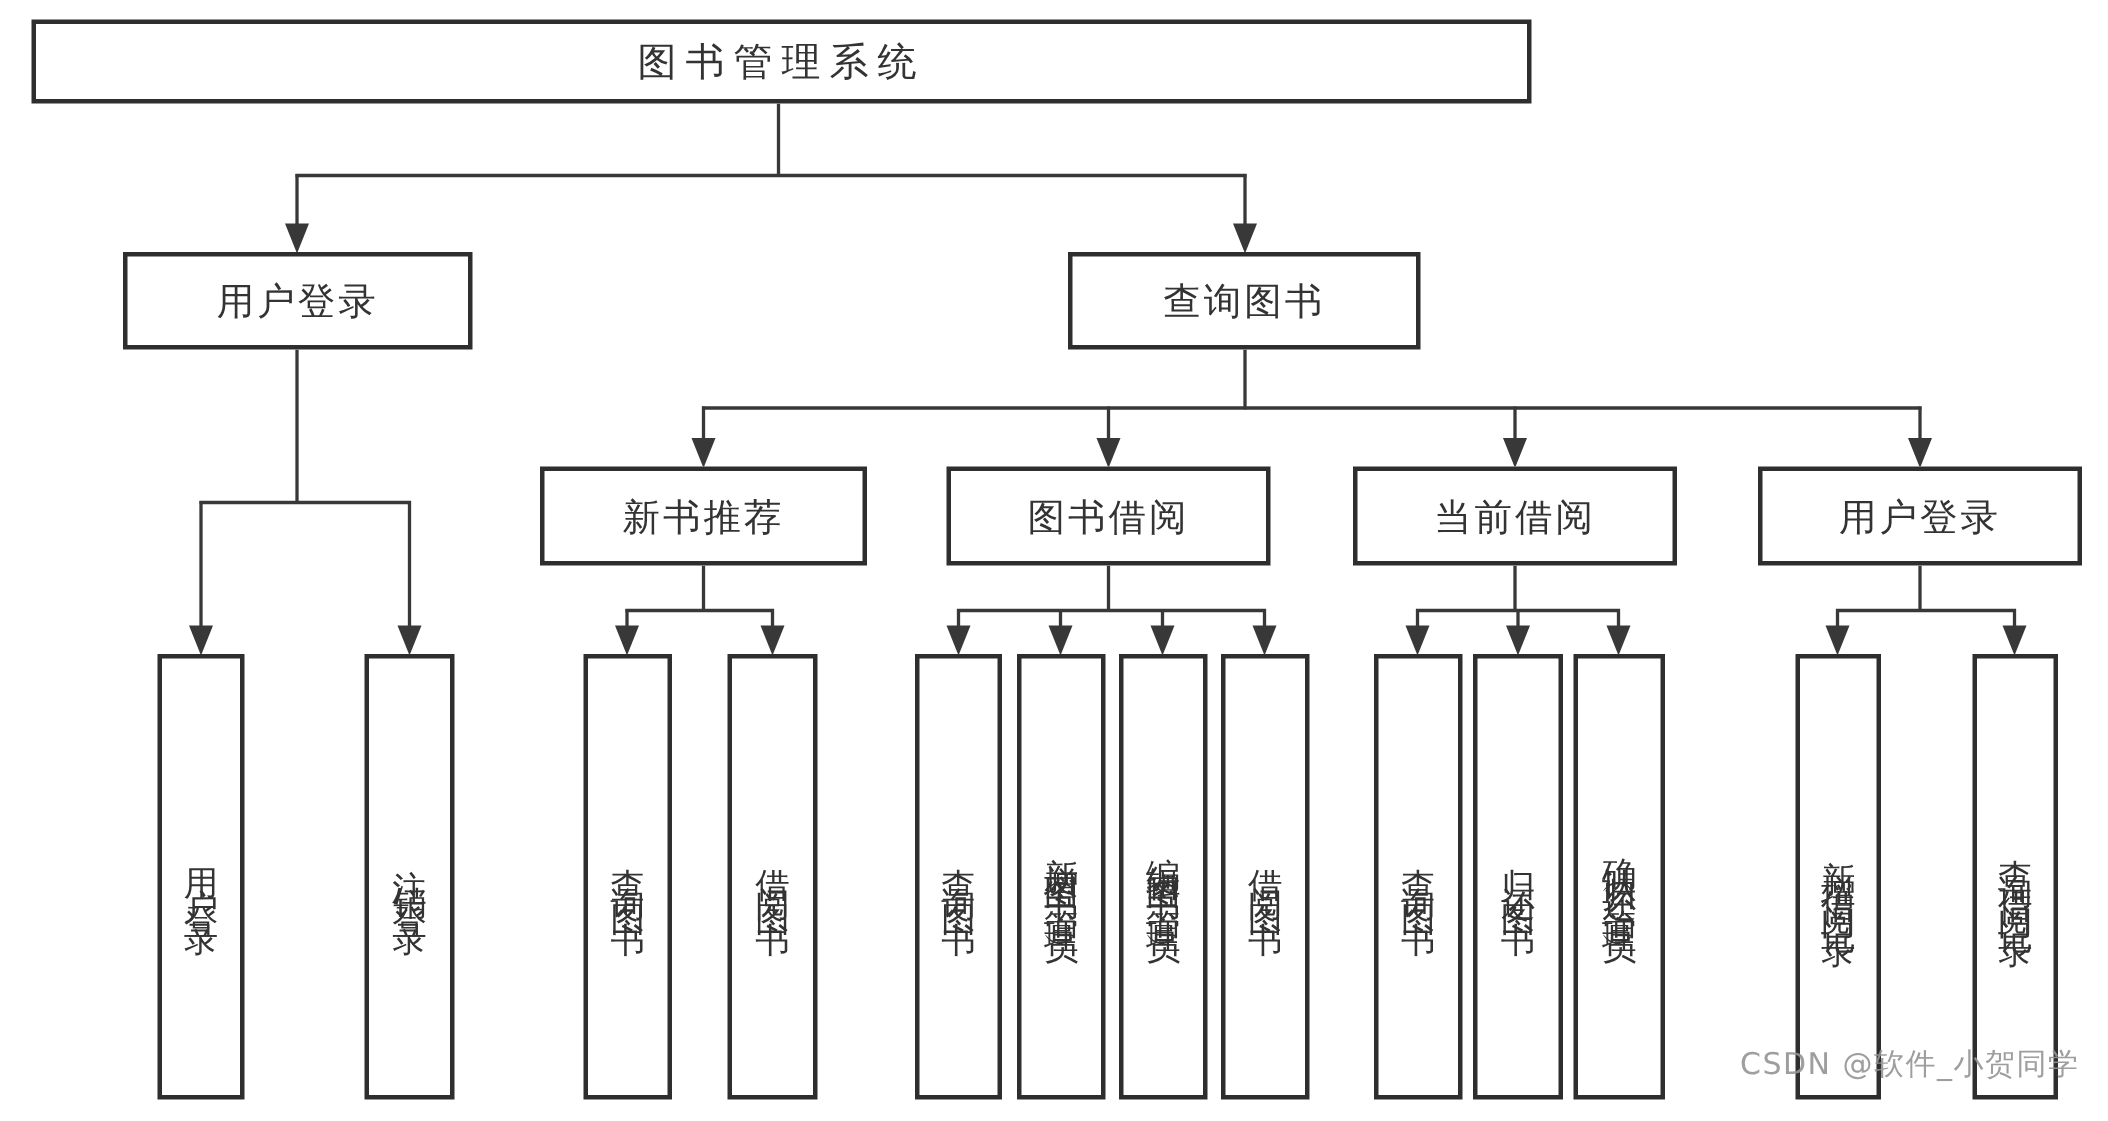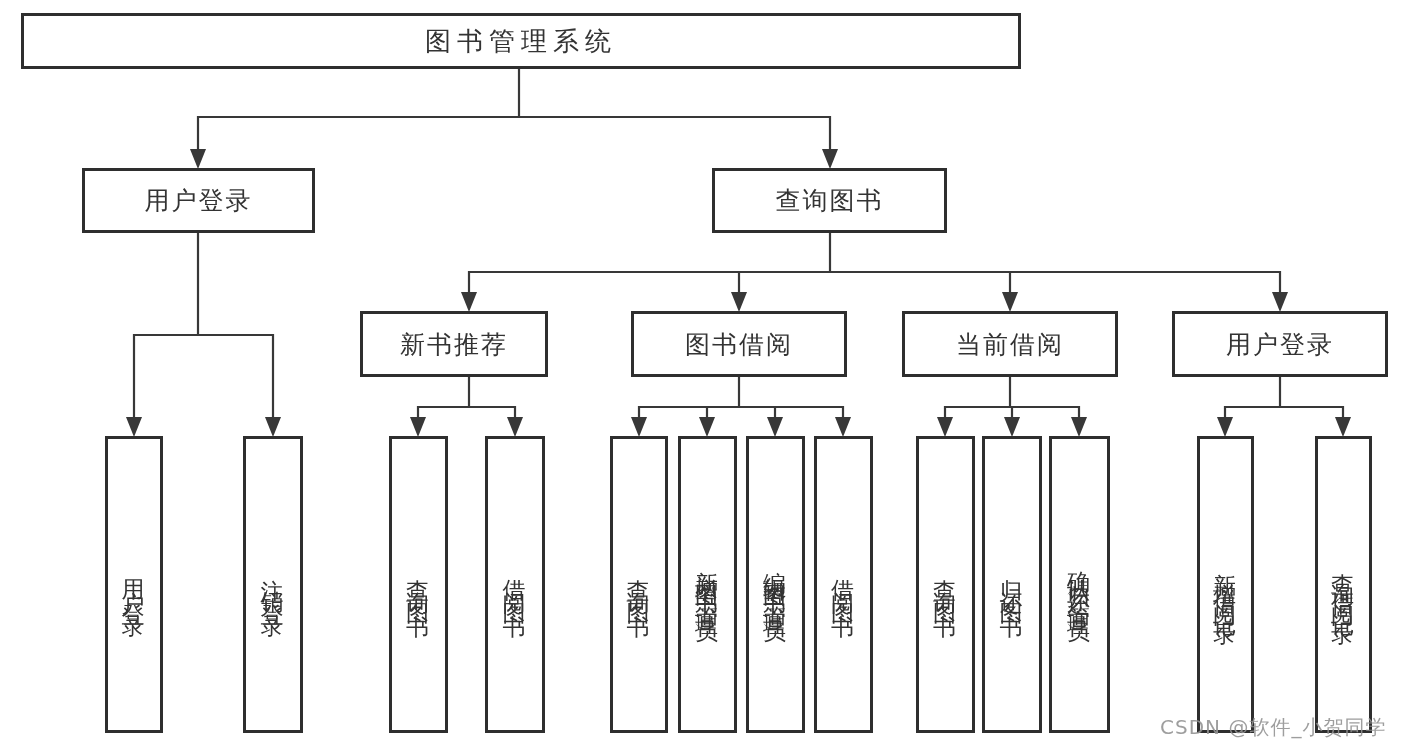--- a/index.html
+++ b/index.html
@@ -41,21 +41,21 @@
     font-size: 23px;
     color: #333333;
     white-space: nowrap;
   }
   .sp12 { letter-spacing: 12px; }
   .sp10 { letter-spacing: 10px; }
   .sp7  { letter-spacing: 7px; }
   #watermark {
     position: absolute;
     left: 1160px;
-    top: 714px;
+    top: 696px;
     font-size: 20px;
     color: rgba(148,148,148,0.9);
     z-index: 3;
     white-space: nowrap;
     letter-spacing: 1px;
   }
 </style>
 </head>
 <body>
 
@@ -134,21 +134,21 @@
     <span class="lbl title">图书管理系统</span>
   </div>
 
   <div class="box" style="left:82px;top:168px;width:233px;height:65px">
     <span class="lbl">用户登录</span>
   </div>
   <div class="box" style="left:712px;top:168px;width:235px;height:65px">
     <span class="lbl">查询图书</span>
   </div>
 
-  <div class="box" style="left:360px;top:311px;width:188px;height:66px">
+  <div class="box" style="left:360px;top:311px;width:218px;height:66px">
     <span class="lbl">新书推荐</span>
   </div>
   <div class="box" style="left:902px;top:311px;width:216px;height:66px">
     <span class="lbl">当前借阅</span>
   </div>
   <div class="box" style="left:631px;top:311px;width:216px;height:66px">
     <span class="lbl">图书借阅</span>
   </div>
   <div class="box" style="left:1172px;top:311px;width:216px;height:66px">
     <span class="lbl">用户登录</span>

